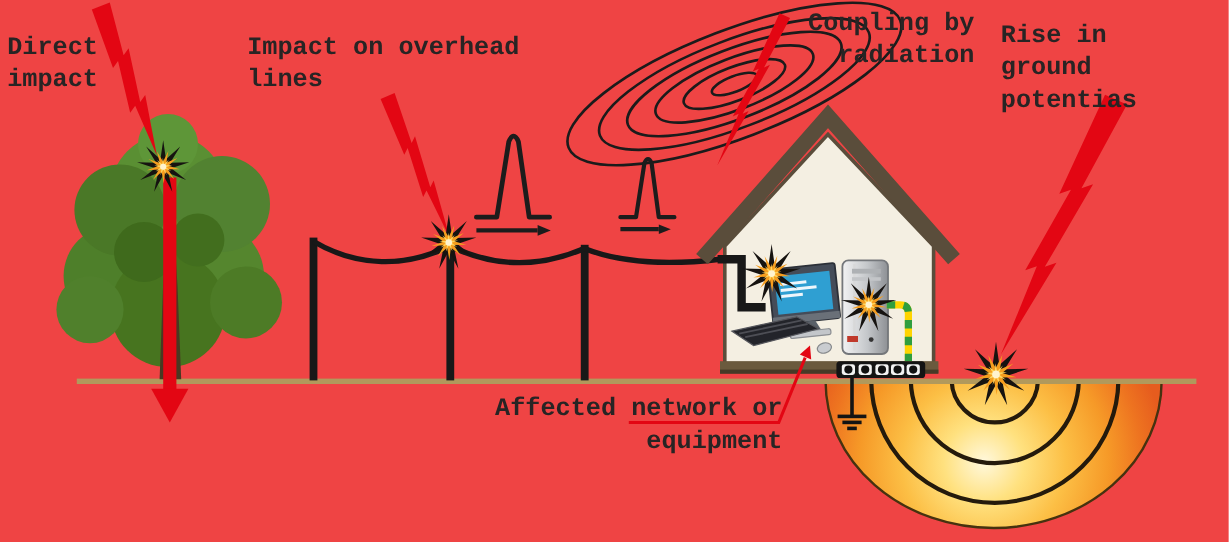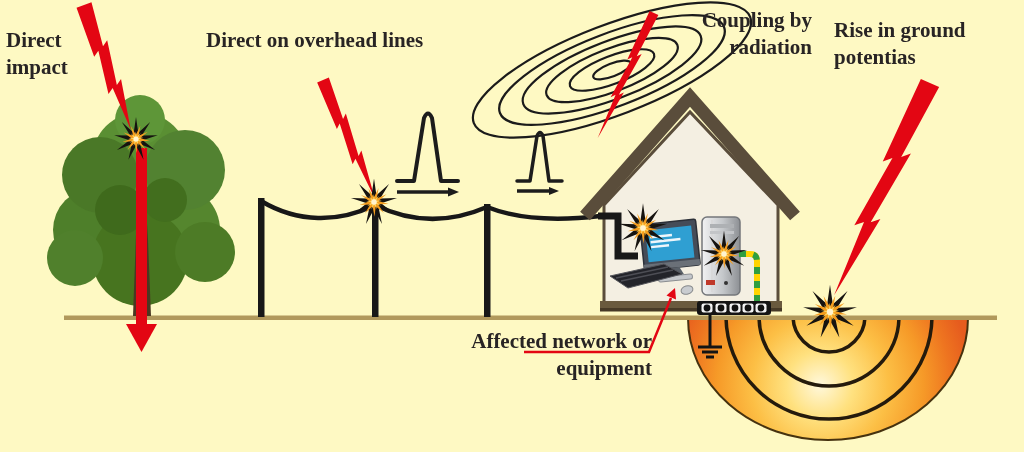--- a/index.html
+++ b/index.html
@@ -1,17 +1,17 @@
 <!DOCTYPE html>
 <html style="--lightning-red: #e30613; --text-ink: #282424; --ground-tan: #b1995c; --house-wall: #f4efe2; --roof-brown: #5a4d3b; --screen-blue: #2f9fd2; --cable-green: #2f9e3f; --cable-yellow: #ffd400; --tree-green: #4e7f2a; --potential-core: #fff8dc; --potential-edge: #e65c1e;"><head>
 <meta charset="utf-8">
 <style>
   html,body{margin:0;padding:0;background:#fff;}
-  .canvas{position:relative;width:1024px;height:452px;background:#fef9c3;overflow:hidden;
-          font-family:Liberation Serif, serif;}
+  .canvas{position:relative;width:1024px;height:452px;background:#ef4444;overflow:hidden;
+          font-family:Liberation Mono, monospace;}
   .art{position:absolute;left:0;top:0;}
   .lbl{position:absolute;font-weight:bold;font-size:21px;line-height:27px;
        color:var(--text-ink,#282424);letter-spacing:0px;}
   .lbl.center{text-align:right;}
   
   .bolt{fill:var(--lightning-red,#e30613);}
   .red-fill{fill:var(--lightning-red,#e30613);}
   .red-stroke{stroke:var(--lightning-red,#e30613);}
   .ground-tan{fill:var(--ground-tan,#b1995c);}
   .wall{fill:var(--house-wall,#f4efe2);stroke:var(--roof-brown,#5a4d3b);}
@@ -198,21 +198,21 @@
   <use href="#burst" transform="translate(830,312) scale(1.05)"></use>
 
   <g>
     <path class="red-stroke" d="M524,352 H649 L671,298" fill="none" stroke-width="2.5"></path>
     <polygon class="red-fill" points="675,288 676,299.5 666.5,295.5"></polygon>
   </g>
 </svg>
 
 <div class="lbl" style="left:6px;top:27px;width:84px;">Direct impact</div>
 
-<div class="lbl" style="left:206px;top:27px;width:235px;">Direct on overhead lines</div>
+<div class="lbl" style="left:206px;top:27px;width:235px;">Impact on overhead lines</div>
 
 <div class="lbl center" style="left:662px;top:7px;width:150px;">Coupling by radiation</div>
 
 <div class="lbl center" style="left:412px;top:328px;width:240px;">Affected network or equipment</div>
 
 <div class="lbl" style="left:834px;top:17px;width:165px;">Rise in ground potentias</div>
 
 </div>
 
 </body></html>

